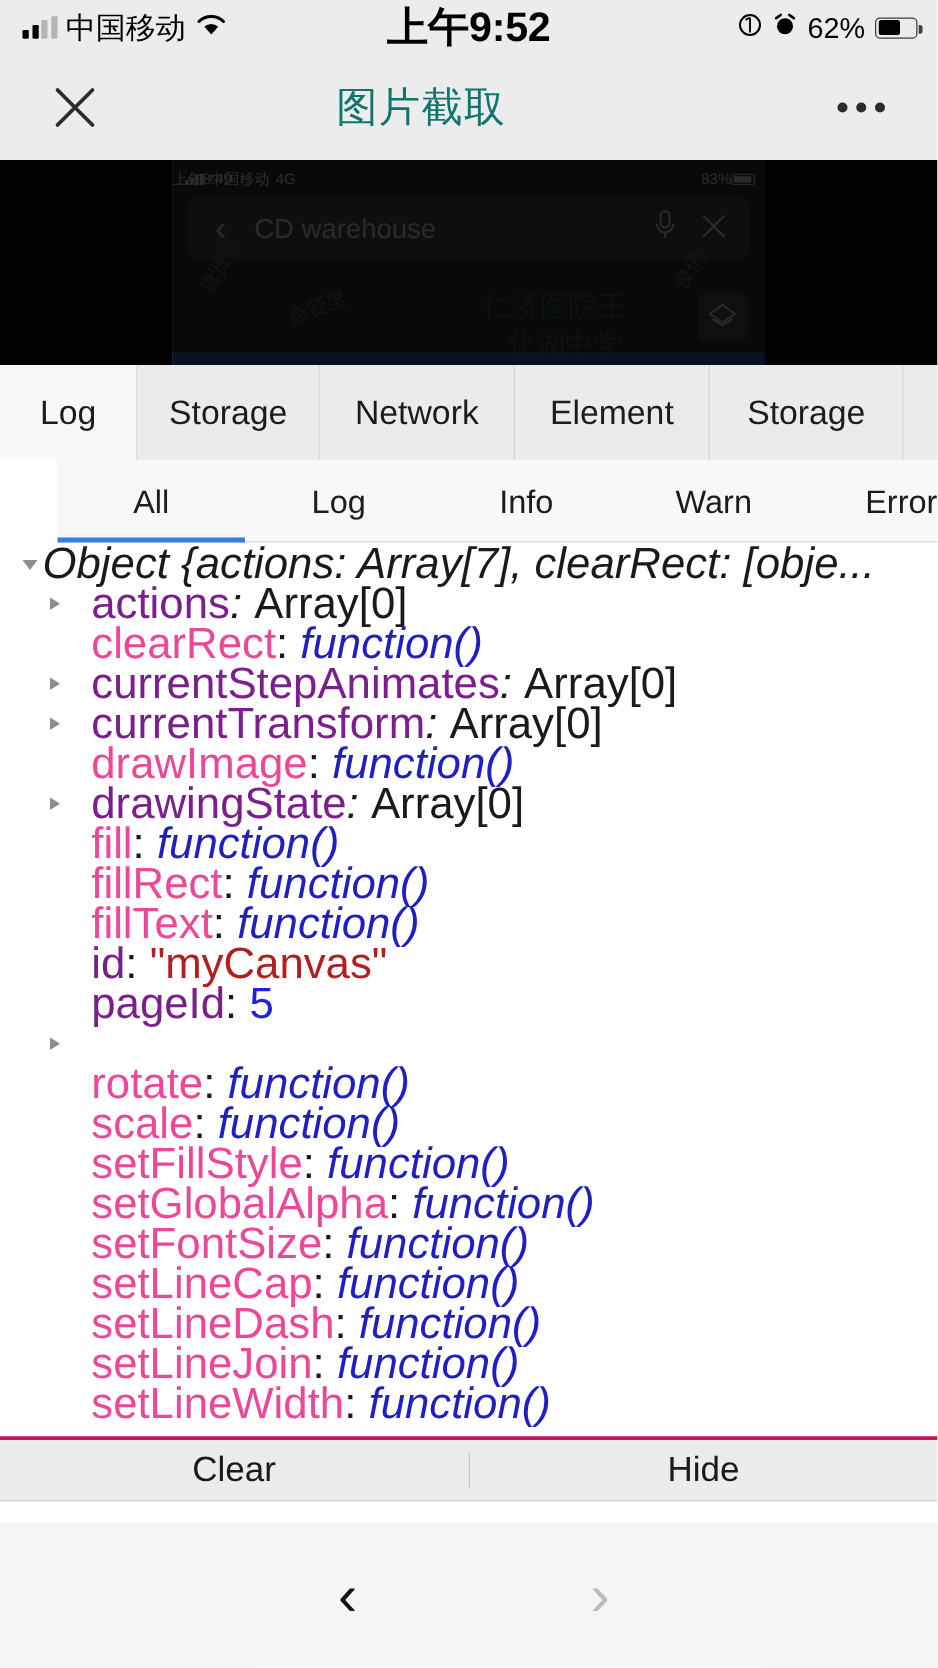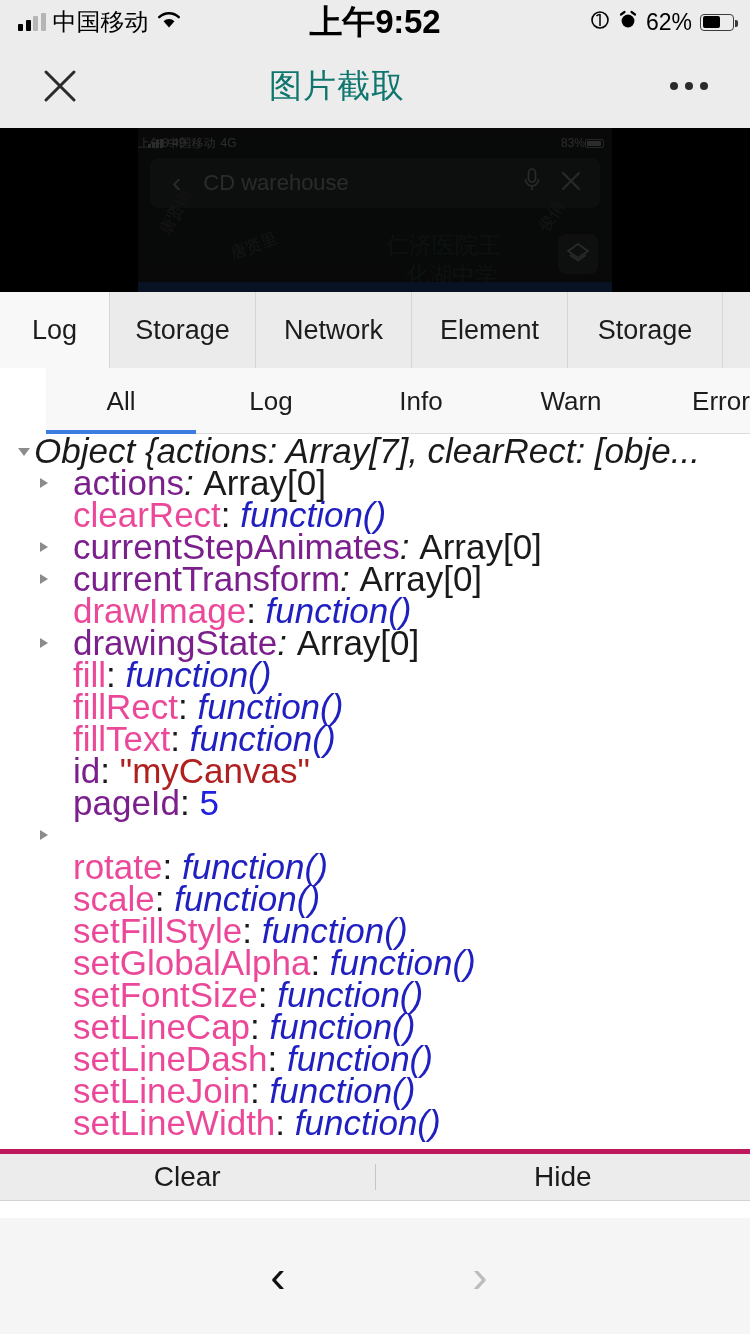--- a/index.html
+++ b/index.html
@@ -112,21 +112,21 @@
   .k-proto { color:#ec4899; }
   .colon { color:#1a1a1a; }
   .colon.it { font-style:italic; color:#1a1a1a; }
   .v-fn { color:#2020c0; font-style:italic; }
   .v-arr { color:#1a1a1a; }
   .v-str { color:#b02020; }
   .v-num { color:#2020e0; }
 
   
   .footbar { position:absolute; top:1149px; left:0; width:750px; height:52px;
-             background:#ececec; display:flex; border-top:5px solid #be185d;
+             background:#ececec; display:flex; border-top:3px solid #be185d;
              border-bottom:1px solid #d2d2d2; }
   .footbtn { flex:1; display:flex; align-items:center; justify-content:center;
              font-size:28px; color:#1a1a1a; }
   .footdiv { width:1px; background:#c6c6c6; margin:10px 0; }
 
   
   .bottomnav { position:absolute; top:1218px; left:0; width:750px; height:116px; background:#f5f5f5; }
   .bn-back { position:absolute; left:248px; top:0; height:116px; width:60px;
              display:flex; align-items:center; justify-content:center;
              font-size:46px; color:#111; }

